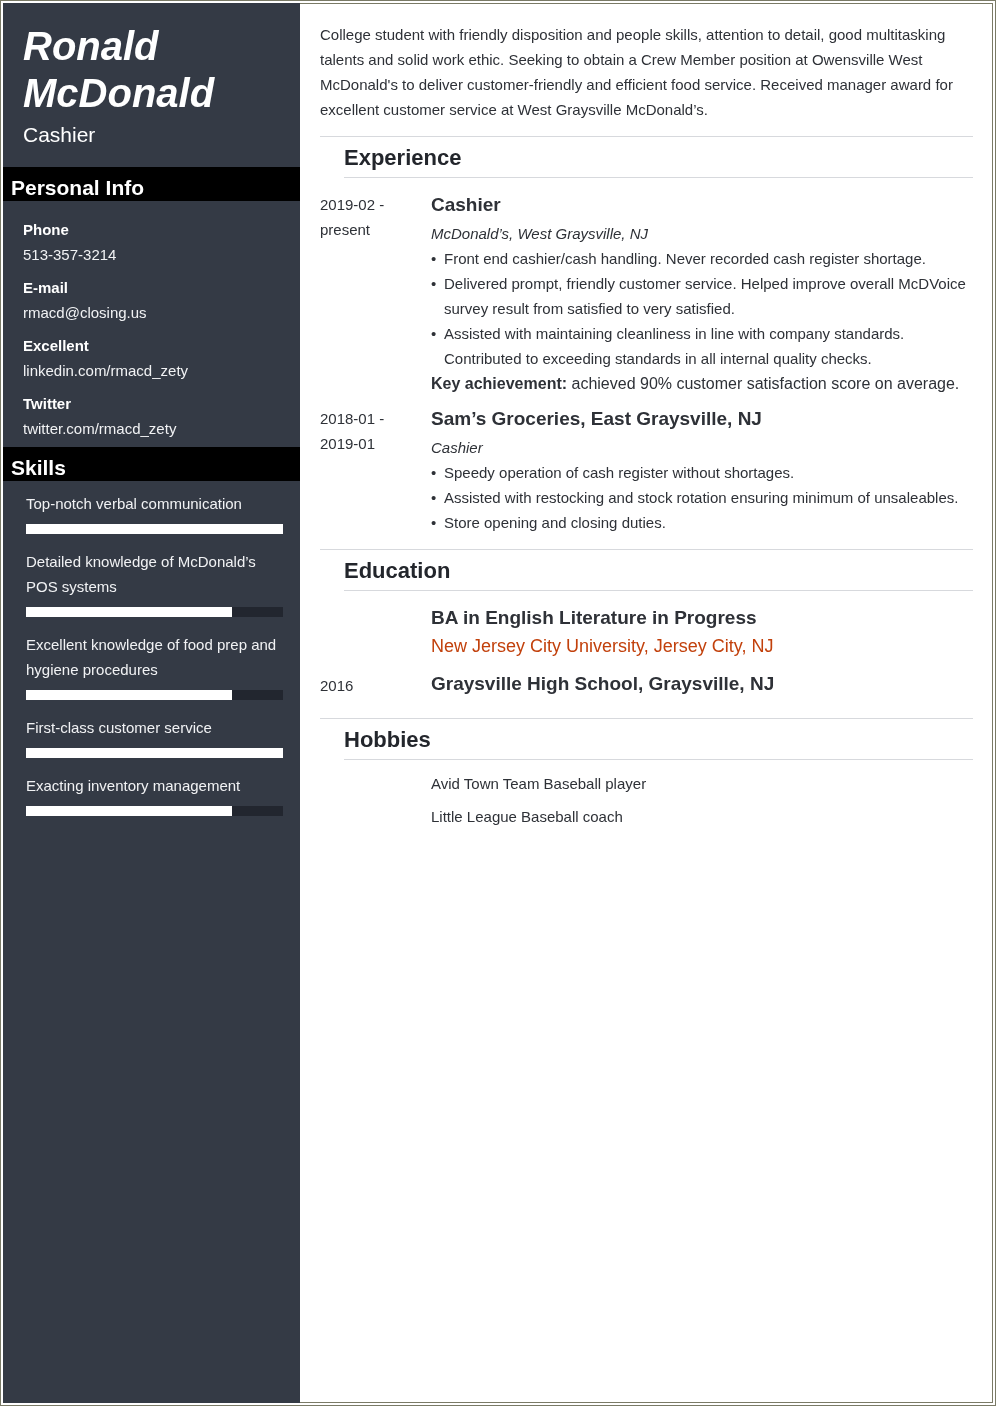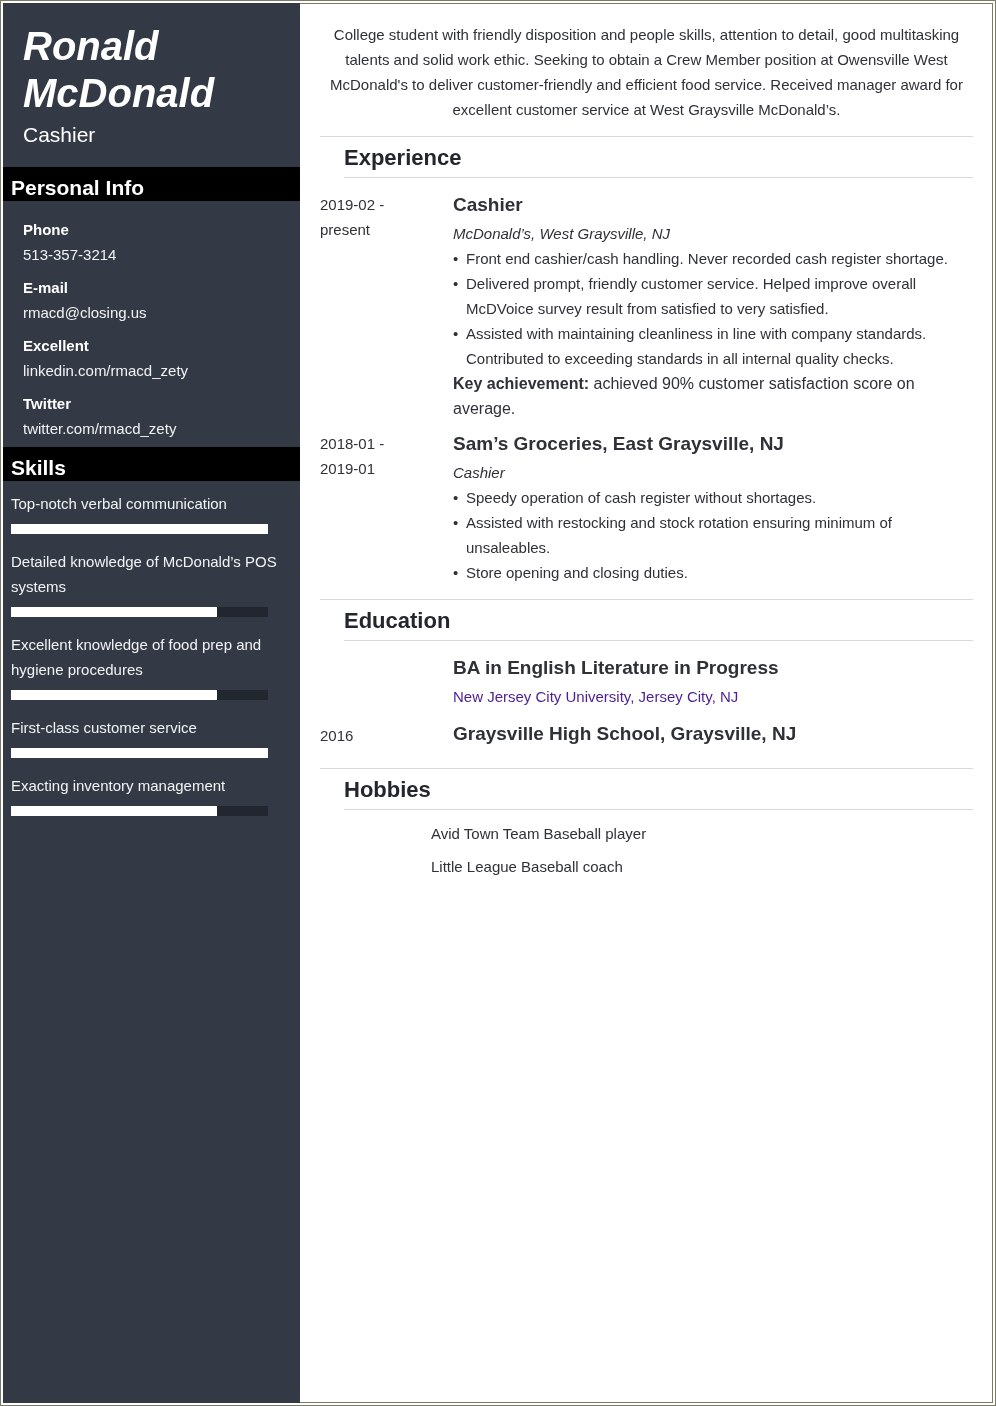--- a/index.html
+++ b/index.html
@@ -24,40 +24,40 @@
     padding: 20px 17px 0 20px; color: #ffffff; font-style: italic;
   }
   .title { font-size: 21px; padding: 6px 20px 0 20px; color: #ffffff; }
   .side-heading {
     background: #000000; height: 34px; line-height: 41px;
     padding-left: 8px; font-size: 21px; font-weight: bold; color: #ffffff;
   }
   .info-block { padding: 12px 20px 6px 20px; }
   .info-label { font-size: 15px; font-weight: bold; line-height: 25px; margin-top: 4px; }
   .info-value { font-size: 15px; line-height: 25px; margin-bottom: 8px; color: #f1f2f4; }
-  .skills { padding: 10px 20px 0 8px; }
+  .skills { padding: 10px 20px 0 23px; }
   .skill { margin-bottom: 15px; }
   .skill-label { font-size: 15px; line-height: 25px; color: #f1f2f4; }
   .skill-bar { height: 10px; background: #22262f; margin-top: 8px; width: 257px; position: relative; }
   .skill-fill { position: absolute; left: 0; top: 0; bottom: 0; background: #ffffff; }
 
   .main {
     position: absolute; left: 320px; top: 22px; width: 653px; color: #2e3137;
   }
-  .summary { font-size: 15px; line-height: 25px; color: #2e3137; padding-bottom: 14px; border-bottom: 1px solid #d7d9dd; text-align: center; }
+  .summary { font-size: 15px; line-height: 25px; color: #2e3137; padding-bottom: 14px; border-bottom: 1px solid #d7d9dd; }
   .section-heading {
     font-size: 22px; font-weight: bold; color: #23262c;
     padding: 8px 0 6px 0; border-bottom: 1px solid #d7d9dd; margin-left: 24px;
   }
-  .entry { display: flex; padding-top: 14px; gap: 22px; }
+  .entry { display: flex; padding-top: 14px; }
   .entry-date { width: 111px; font-size: 15px; line-height: 25px; color: #2e3137; flex-shrink: 0; }
   .entry-body { flex: 1; }
   .entry-title { font-size: 19px; font-weight: bold; line-height: 25px; color: #2e3137; margin-bottom: 4px; }
   .entry-sub { font-size: 15px; font-style: italic; line-height: 25px; color: #2e3137; }
-  .entry-plain { font-size: 15px; line-height: 25px; color: #4c1d95; }
+  .entry-plain { font-size: 18px; line-height: 25px; color: #c2410c; }
   ul.bullets { list-style: none; }
   ul.bullets li { font-size: 15px; line-height: 25px; padding-left: 13px; position: relative; color: #2e3137; }
   ul.bullets li::before { content: "•"; position: absolute; left: 0; top: 0; }
   .achievement { font-size: 16px; line-height: 25px; }
   .achievement b { font-weight: bold; }
   .section { margin-top: 0; }
   .section-sep { border-top: 1px solid #d7d9dd; margin-top: 14px; }
   .hobby { font-size: 15px; line-height: 25px; margin-left: 111px; margin-bottom: 8px; color: #2e3137; }
 </style>
 </head>

